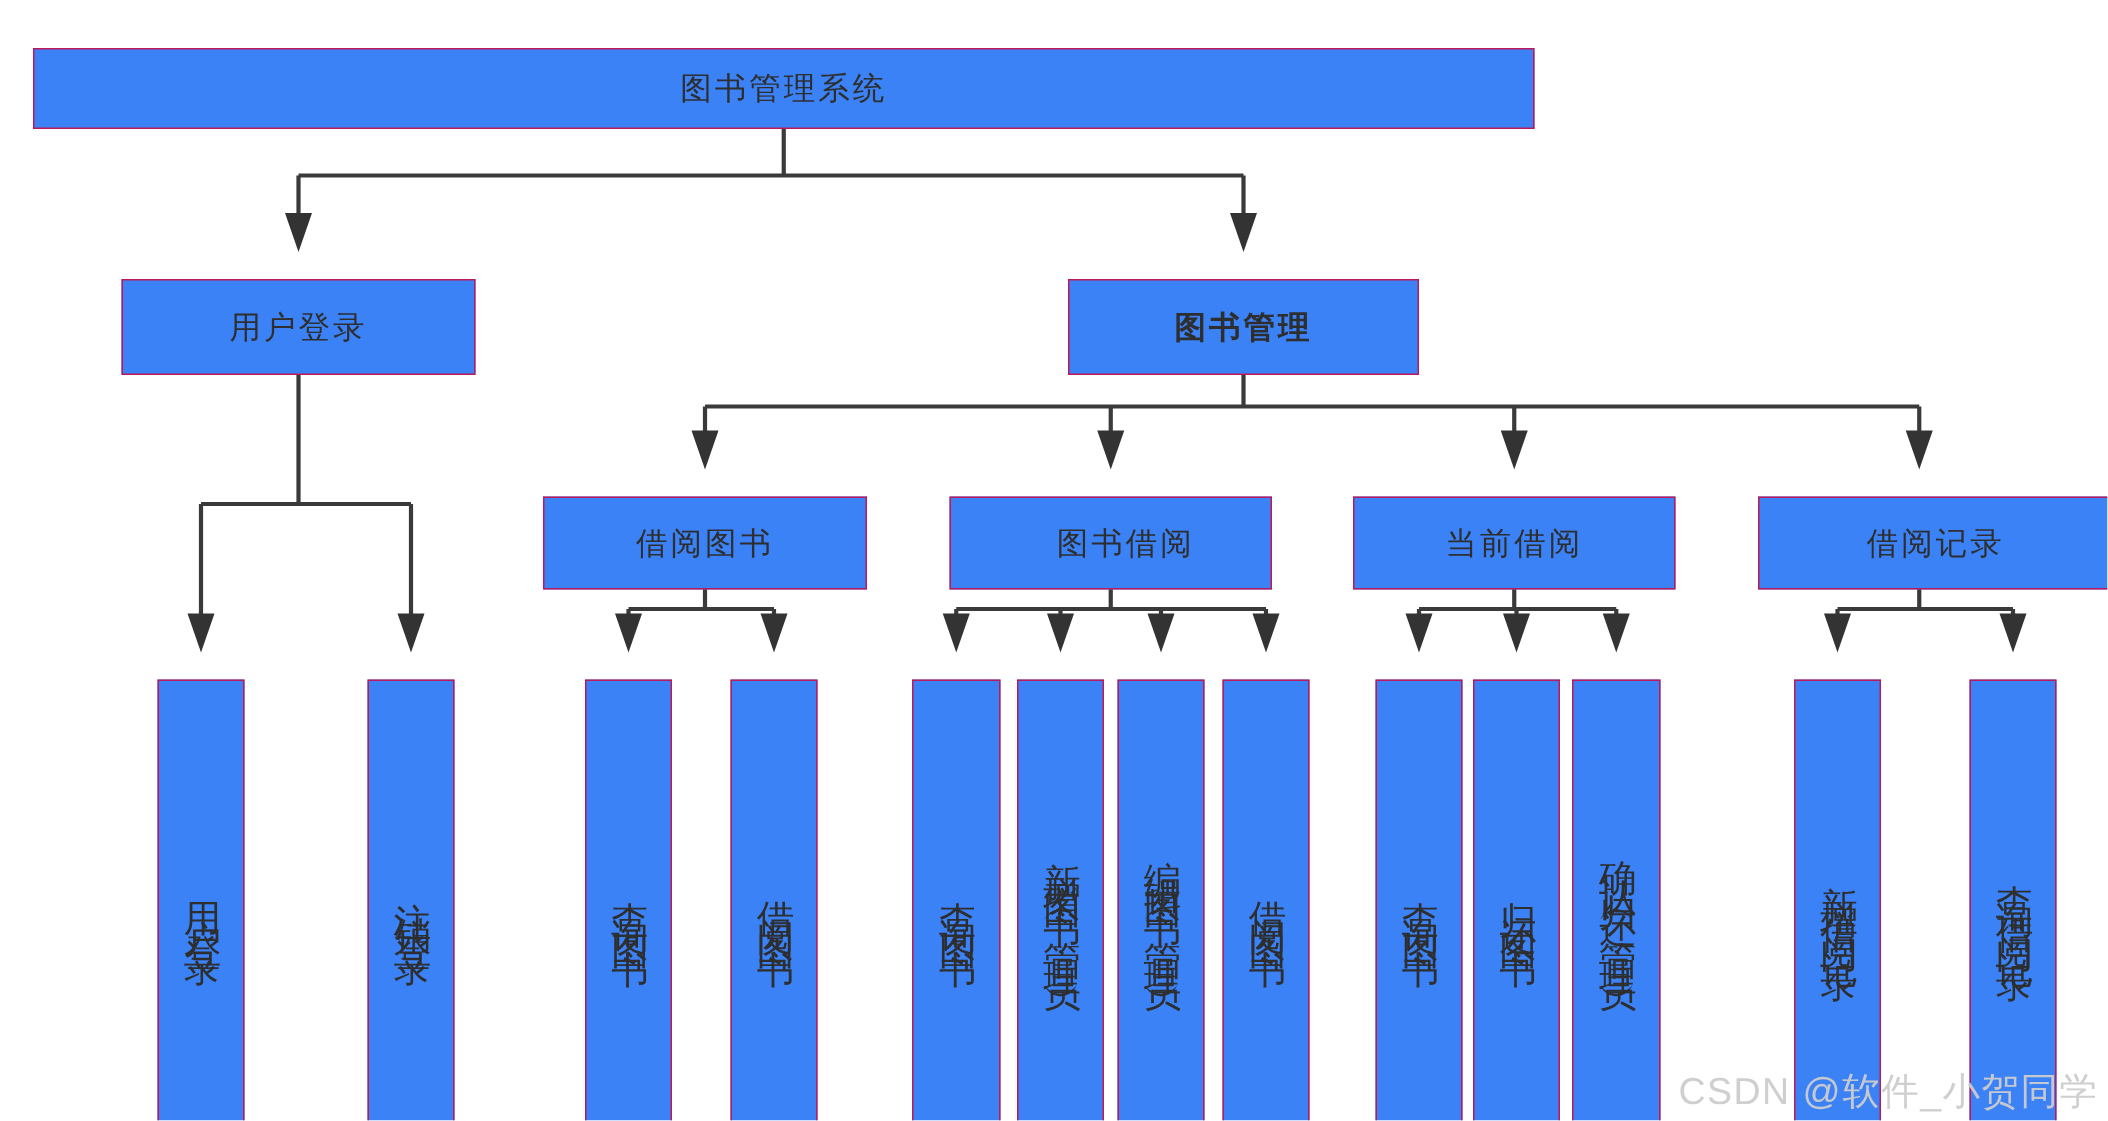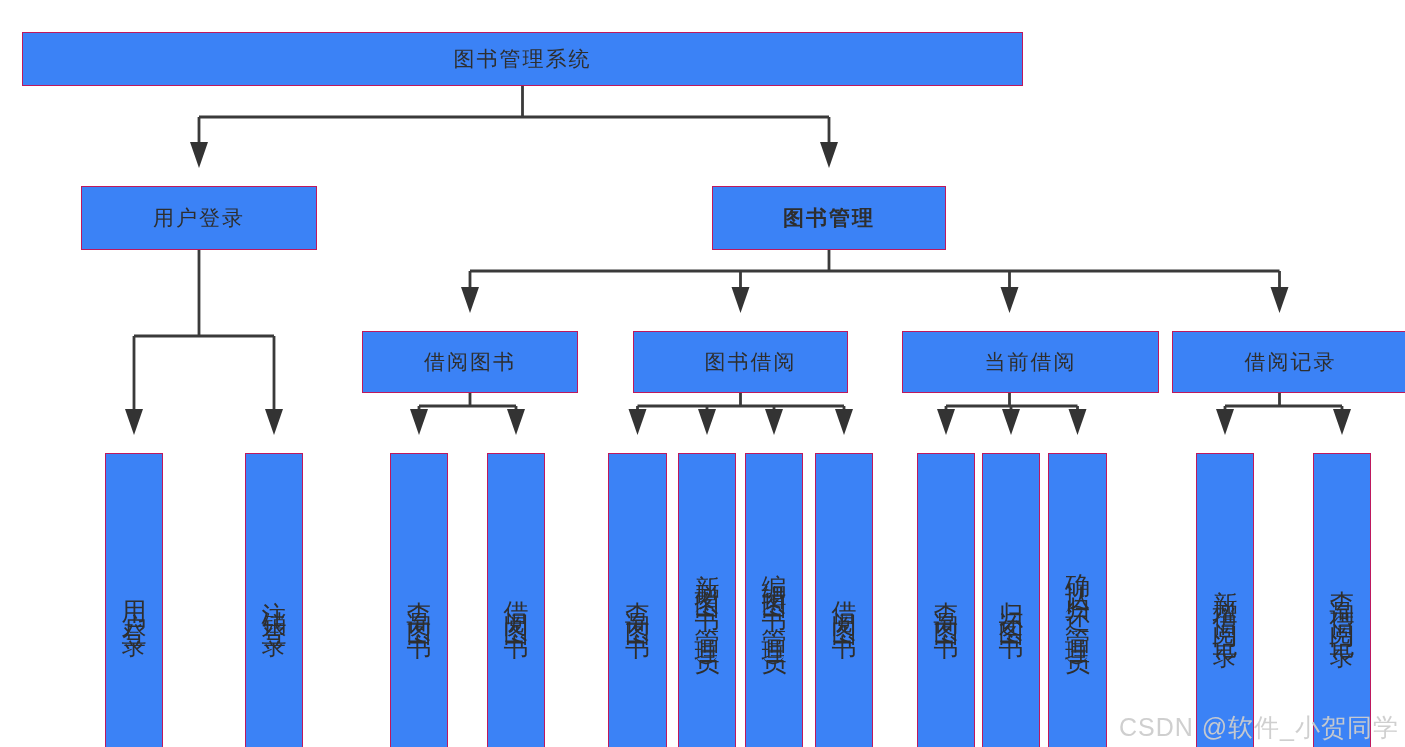--- a/index.html
+++ b/index.html
@@ -85,21 +85,21 @@
     </g>
   </svg>
 
   <div class="node root-node" style="left:22px; top:14px; width:1001px; height:54px;">图书管理系统</div>
 
   <div class="node h-node" style="left:81px; top:168px; width:236px; height:64px;">用户登录</div>
   <div class="node h-node" style="left:712px; top:168px; width:234px; height:64px;font-weight:bold;">图书管理</div>
 
   <div class="node h-node" style="left:362px; top:313px; width:216px; height:62px;">借阅图书</div>
   <div class="node h-node" style="left:633px; top:313px; width:215px; height:62px;padding-left:20px;">图书借阅</div>
-  <div class="node h-node" style="left:902px; top:313px; width:257px; height:62px;">当前借阅</div>
+  <div class="node h-node" style="left:902px; top:313px; width:215px; height:62px;">当前借阅</div>
   <div class="node h-node" style="left:1172px; top:313px; width:237px; height:62px;">借阅记录</div>
 
   <div class="node v-node" style="left:105px; top:435px; width:58px; height:300px;">用户登录</div>
   <div class="node v-node" style="left:245px; top:435px; width:58px; height:300px;">注销登录</div>
 
   <div class="node v-node" style="left:390px; top:435px; width:58px; height:300px;">查询图书</div>
   <div class="node v-node" style="left:487px; top:435px; width:58px; height:300px;">借阅图书</div>
 
   <div class="node v-node" style="left:608px; top:435px; width:59px; height:300px;">查询图书</div>
   <div class="node v-node" style="left:678px; top:435px; width:58px; height:300px;">新增图书（管理员）</div>

